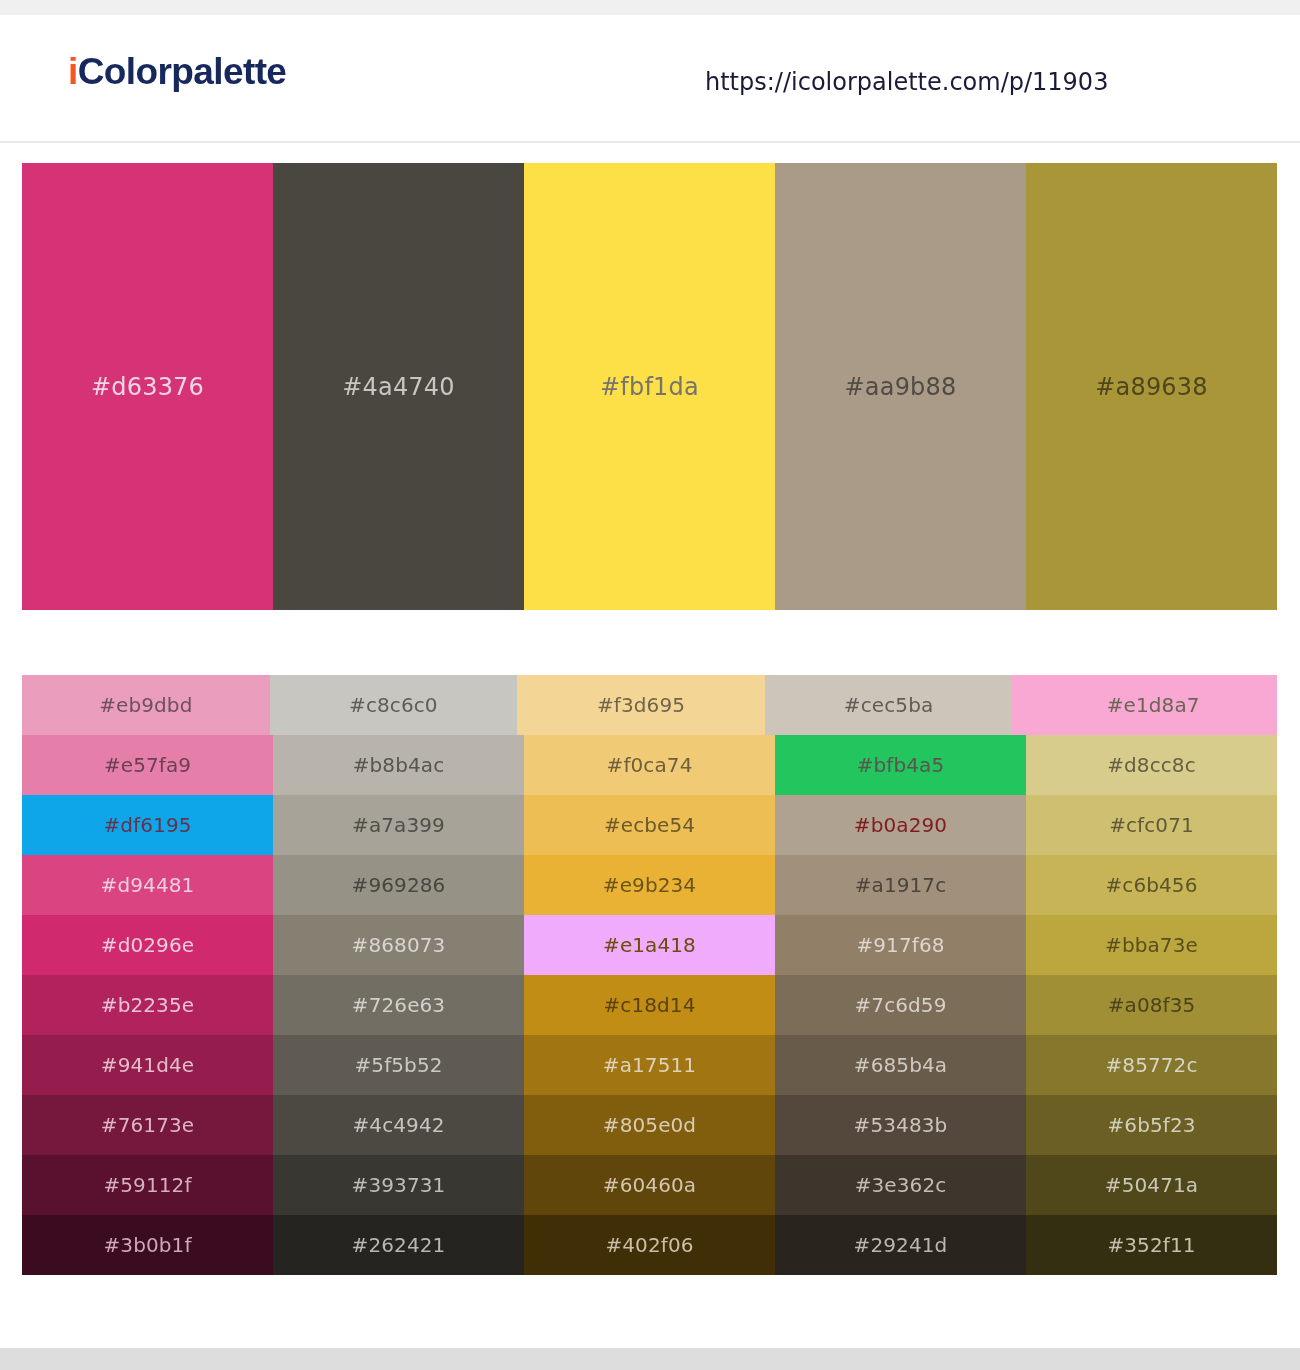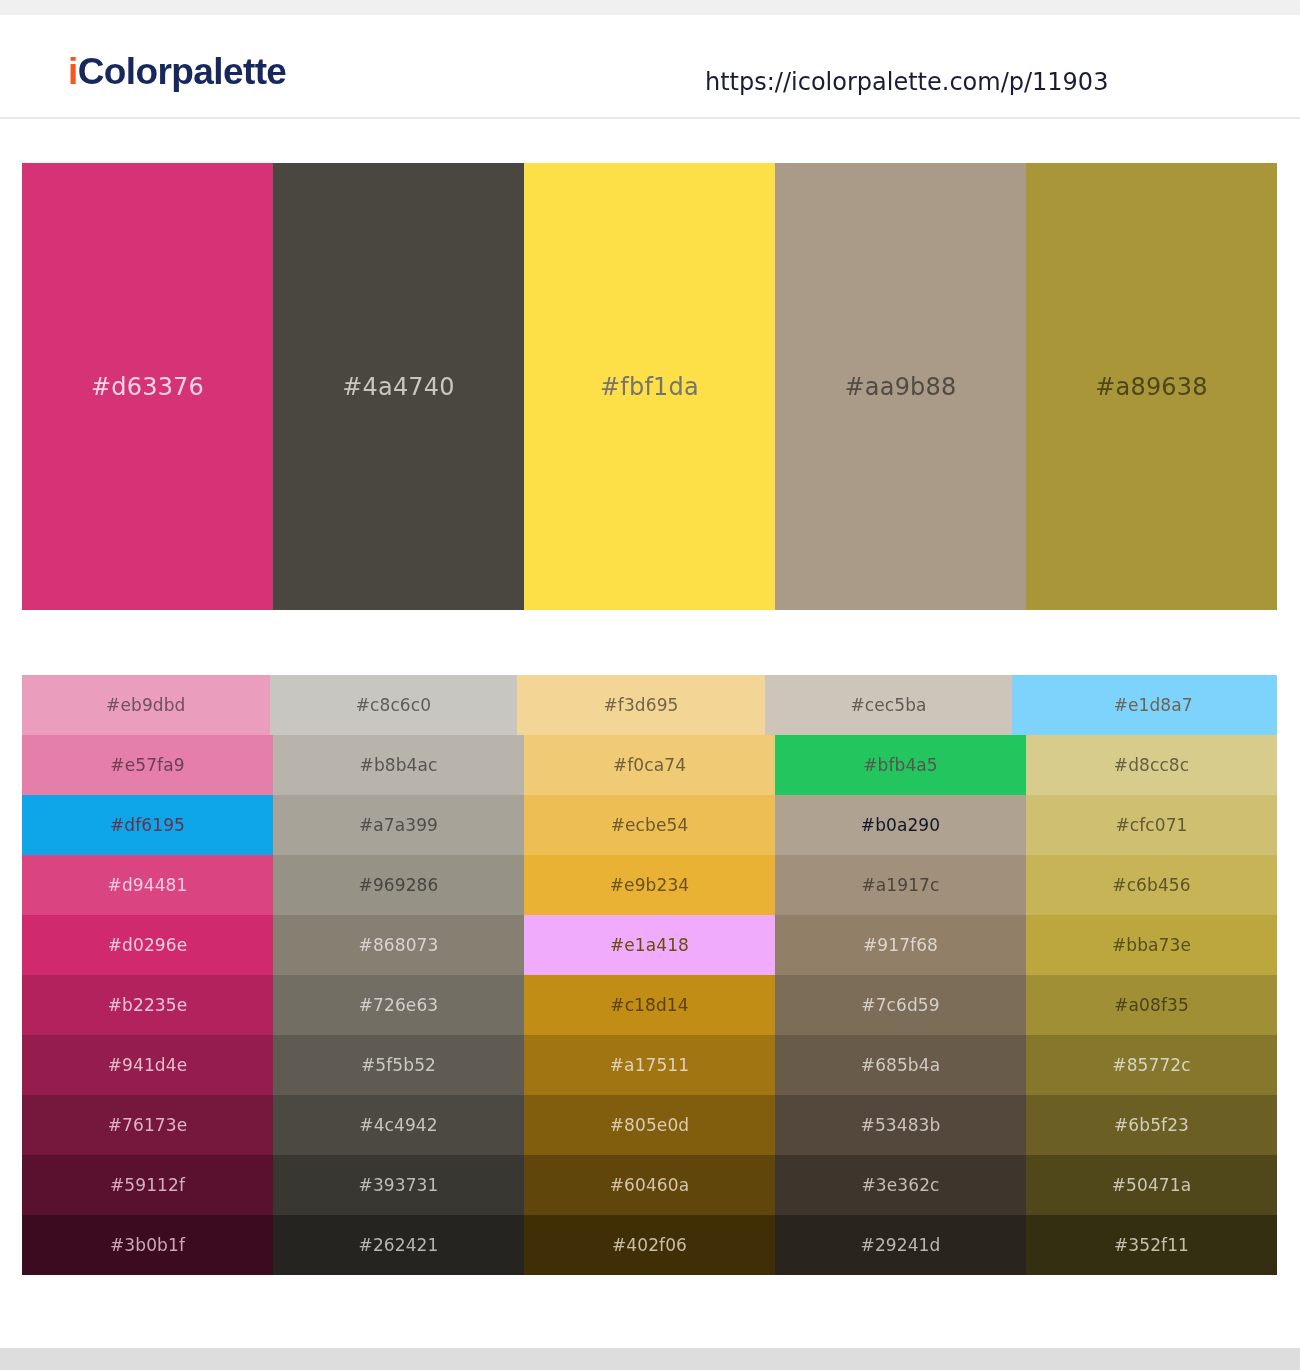--- a/index.html
+++ b/index.html
@@ -20,21 +20,21 @@
     background:#dddddd;
   }
   .page {
     position:absolute; top:15px; left:0;
     width:1300px; height:1333px;
     background:#ffffff;
   }
   
   .header {
     position:relative;
-    height:104px;
+    height:128px;
     border-bottom:2px solid #e9e9e9;
     background:#ffffff;
   }
   .logo {
     position:absolute;
     left:68px; top:38px;
     font-size:37px;
     font-weight:bold;
     letter-spacing:-0.6px;
     white-space:nowrap;
@@ -83,21 +83,21 @@
     flex:1 1 0;
     display:flex;
   }
   .shade-cell {
     flex:1 1 0;
     display:flex;
     align-items:center;
     justify-content:center;
   }
   .shade-cell .hexlabel {
-    font-size:17px;
+    font-size:20px;
     font-family:"DejaVu Sans", sans-serif;
     letter-spacing:0.1px;
     line-height:1;
   }
 </style>
 </head>
 <body>
 
 <div class="top-strip"></div>
 
@@ -133,21 +133,21 @@
         </div>
         <div class="shade-cell" style="background: rgb(200, 198, 192);">
           <span class="hexlabel" style="color: rgb(94, 93, 90);">#c8c6c0</span>
         </div>
         <div class="shade-cell" style="background: rgb(243, 214, 149);">
           <span class="hexlabel" style="color: rgb(113, 101, 74);">#f3d695</span>
         </div>
         <div class="shade-cell" style="background: rgb(206, 197, 186);">
           <span class="hexlabel" style="color: rgb(97, 92, 86);">#cec5ba</span>
         </div>
-        <div class="shade-cell" style="background: #7dd3fc; padding-left: 17px;">
+        <div class="shade-cell" style="background: #f9a8d4; padding-left: 17px;">
           <span class="hexlabel" style="color: rgb(106, 102, 82);">#e1d8a7</span>
         </div>
       </div>
       <div class="shade-row">
         <div class="shade-cell" style="background: rgb(229, 127, 169);">
           <span class="hexlabel" style="color: rgb(107, 64, 82);">#e57fa9</span>
         </div>
         <div class="shade-cell" style="background: rgb(184, 180, 172);">
           <span class="hexlabel" style="color: rgb(87, 85, 82);">#b8b4ac</span>
         </div>
@@ -165,21 +165,21 @@
         <div class="shade-cell" style="background: #0ea5e9;">
           <span class="hexlabel" style="color: rgb(104, 50, 72);">#df6195</span>
         </div>
         <div class="shade-cell" style="background: rgb(167, 163, 153);">
           <span class="hexlabel" style="color: rgb(79, 78, 73);">#a7a399</span>
         </div>
         <div class="shade-cell" style="background: rgb(236, 190, 84);">
           <span class="hexlabel" style="color: rgb(109, 89, 43);">#ecbe54</span>
         </div>
         <div class="shade-cell" style="background: rgb(176, 162, 144);">
-          <span class="hexlabel" style="color: #0f172a;">#b0a290</span>
+          <span class="hexlabel" style="color: #7f1d1d;">#b0a290</span>
         </div>
         <div class="shade-cell" style="background: rgb(207, 192, 113);">
           <span class="hexlabel" style="color: rgb(97, 90, 55);">#cfc071</span>
         </div>
       </div>
       <div class="shade-row">
         <div class="shade-cell" style="background: rgb(217, 68, 129);">
           <span class="hexlabel" style="color: rgb(240, 206, 221);">#d94481</span>
         </div>
         <div class="shade-cell" style="background: rgb(150, 146, 134);">

